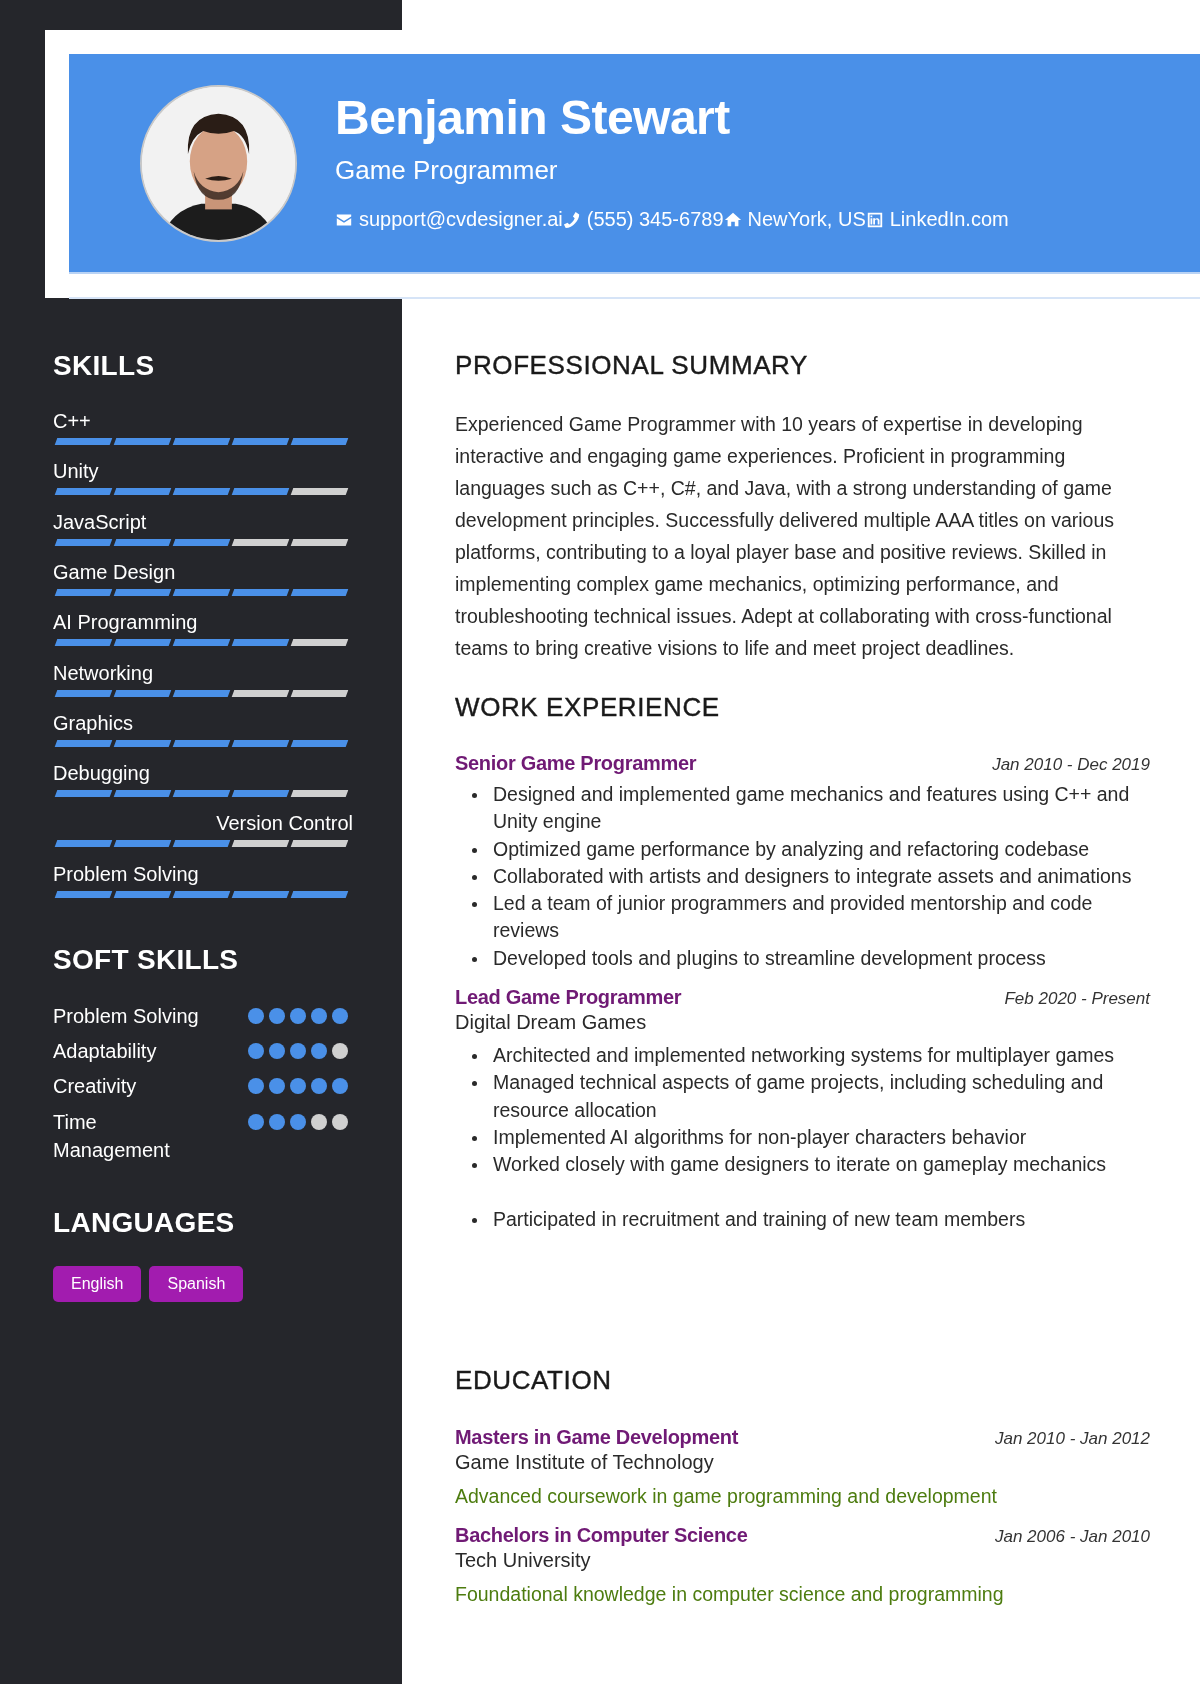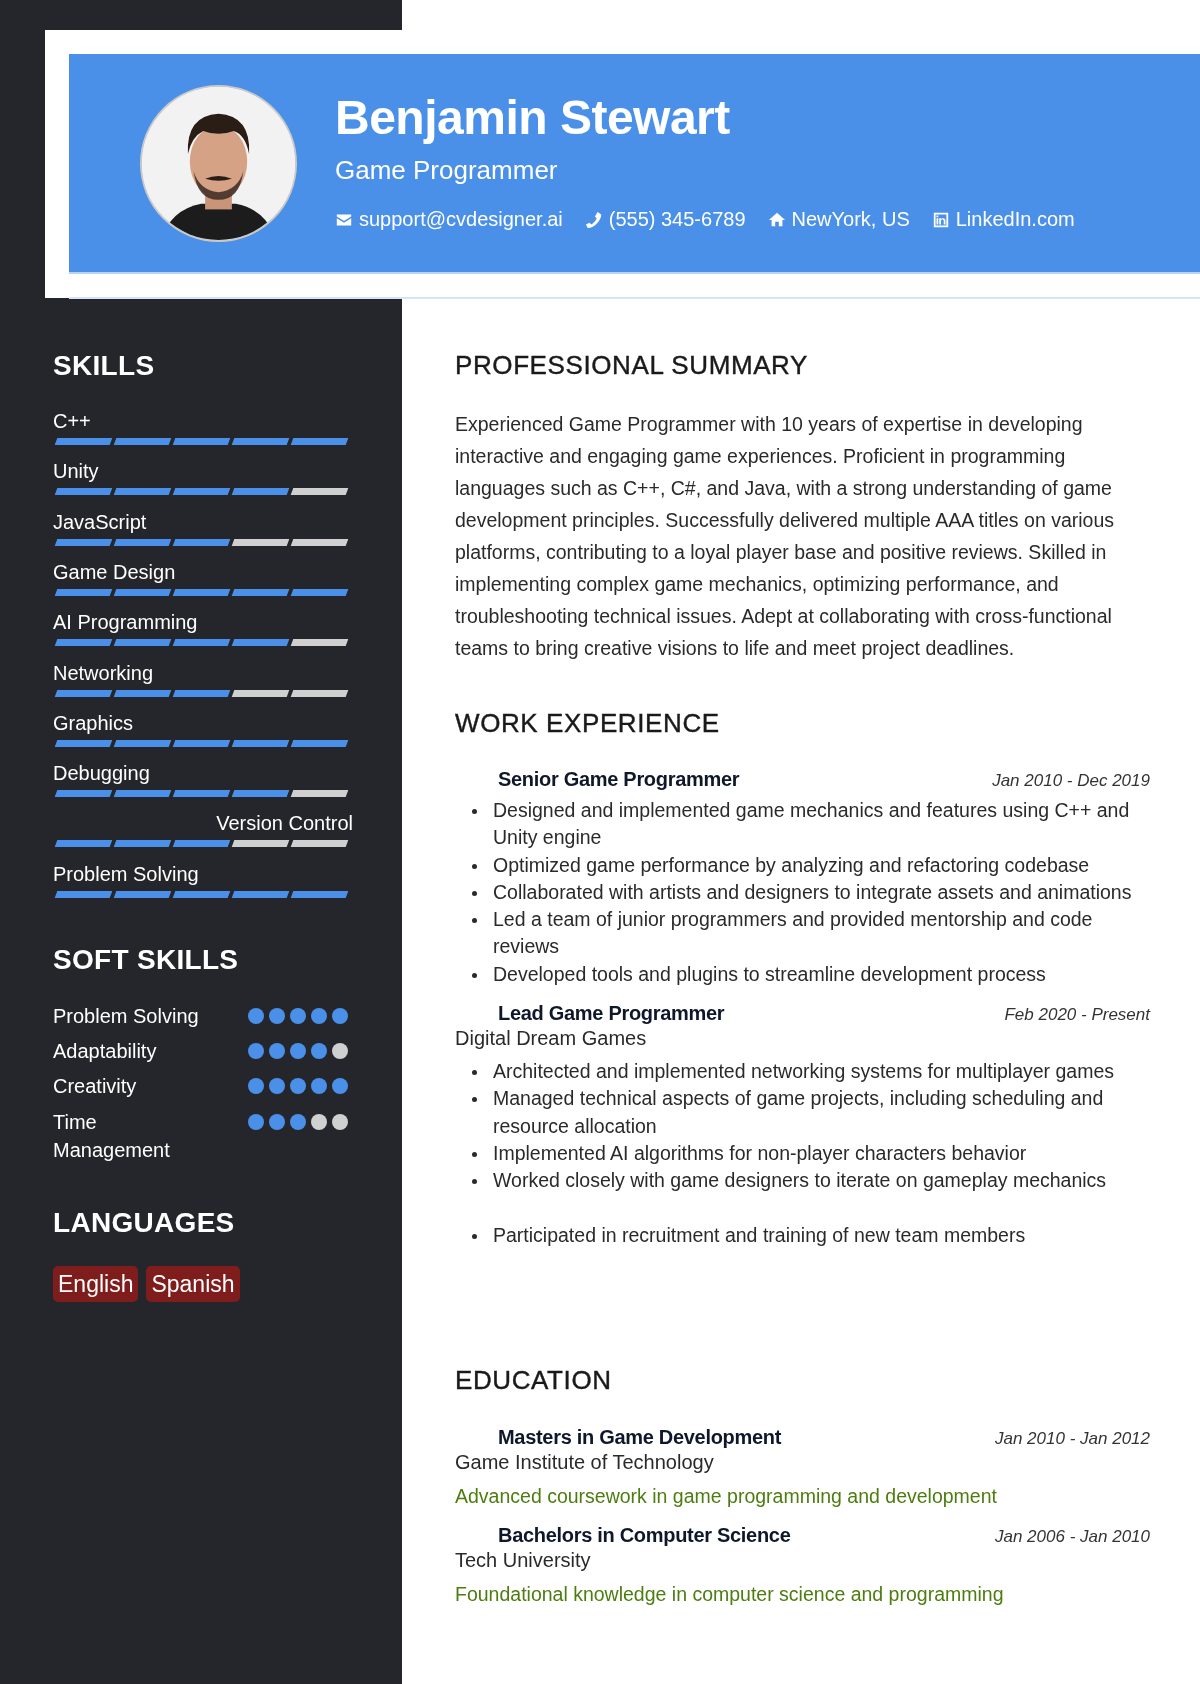--- a/index.html
+++ b/index.html
@@ -10,47 +10,47 @@
   .card { position: absolute; left: 45px; top: 30px; width: 1155px; height: 268px; background: #ffffff; }
   .card-line { position: absolute; left: 69px; top: 297px; width: 1131px; height: 2px; background: #d6e4f7; }
   .header { position: absolute; left: 69px; top: 54px; width: 1131px; height: 220px; background: #4a90e8; border-bottom: 2px solid #b9d3f5; }
 
   .avatar { position: absolute; left: 140px; top: 85px; width: 157px; height: 157px; border-radius: 50%;
             background: #f3f3f3; border: 2px solid #c9c9c9; overflow: hidden; }
   .avatar svg { width: 100%; height: 100%; display: block; }
 
   .name { position: absolute; left: 335px; top: 90px; font-size: 48px; font-weight: bold; color: #fff; letter-spacing: -0.5px; white-space: nowrap; }
   .jobtitle { position: absolute; left: 335px; top: 155px; font-size: 26px; color: #fff; white-space: nowrap; }
-  .contacts { position: absolute; left: 335px; top: 208px; display: flex; gap: 22px; color: #fff; font-size: 20px; white-space: nowrap; }
+  .contacts { position: absolute; left: 335px; top: 208px; display: flex; color: #fff; font-size: 20px; white-space: nowrap; }
   .contact { display: flex; align-items: center; gap: 6px; }
   .contact svg { width: 18px; height: 18px; fill: #fff; }
 
   
   .side-h { position: absolute; left: 53px; font-size: 28px; font-weight: bold; color: #fff; letter-spacing: 0.3px; }
   .skill { position: absolute; left: 53px; width: 300px; }
   .skill-name { font-size: 20px; color: #fff; height: 26px; line-height: 26px; }
   .bars { display: flex; gap: 4px; margin-top: 4px; padding-left: 3px; }
   .bar { width: 55px; height: 7px; transform: skewX(-20deg); background: #4a90e8; }
   .bar.off { background: #d0d0d0; }
 
   .soft { position: absolute; left: 53px; width: 300px; }
   .soft-name { font-size: 20px; color: #fff; line-height: 28px; width: 185px; }
   .dots { position: absolute; left: 195px; top: 6px; display: flex; gap: 5px; }
   .dot { width: 16px; height: 16px; border-radius: 50%; background: #4a90e8; }
   .dot.off { background: #d0d0d0; }
 
   .langs { position: absolute; left: 53px; top: 1266px; display: flex; gap: 8px; }
-  .pill { background: #7f1d1d; color: #fff; font-size: 23px; padding: 5px 5px; border-radius: 5px; line-height: 26px; }
+  .pill { background: #a21caf; color: #fff; font-size: 16px; padding: 5px 18px; border-radius: 5px; line-height: 26px; }
 
   
   .main { position: absolute; left: 455px; width: 695px; }
   .sec-h { font-size: 26px; color: #1a1a1a; letter-spacing: 0.6px; font-weight: normal; -webkit-text-stroke: 0.4px #1a1a1a; }
   .para { font-size: 19.5px; line-height: 32px; color: #2a2a2a; }
   .entry-head { display: flex; justify-content: space-between; align-items: baseline; }
-  .entry-title { font-size: 20px; font-weight: bold; color: #0f172a; letter-spacing: -0.3px; margin-left: 43px; }
+  .entry-title { font-size: 20px; font-weight: bold; color: #701a75; letter-spacing: -0.3px; }
   .entry-date { font-size: 17px; font-style: italic; color: #333; }
   .entry-sub { font-size: 20px; color: #2a2a2a; line-height: 27px; }
   ul.bul { list-style: none; margin-top: 6px; }
   ul.bul li { position: relative; padding-left: 38px; font-size: 19.5px; line-height: 27.3px; color: #2a2a2a; }
   ul.bul li::before { content: ""; position: absolute; left: 17px; top: 12px; width: 5px; height: 5px; border-radius: 50%; background: #2a2a2a; }
   ul.bul li.gap { margin-top: 27px; }
   .edu-desc { font-size: 19.5px; color: #4d7c0f; line-height: 27px; margin-top: 7px; }
 </style>
 </head>
 <body>
@@ -255,21 +255,21 @@
 <div class="langs">
   <span class="pill">English</span>
   <span class="pill">Spanish</span>
 </div>
 
 <div class="main" style="top:350px">
   <div class="sec-h">PROFESSIONAL SUMMARY</div>
   <div class="para" style="margin-top:27px">Experienced Game Programmer with 10 years of expertise in developing interactive and engaging game experiences. Proficient in programming languages such as C++, C#, and Java, with a strong understanding of game development principles. Successfully delivered multiple AAA titles on various platforms, contributing to a loyal player base and positive reviews. Skilled in implementing complex game mechanics, optimizing performance, and troubleshooting technical issues. Adept at collaborating with cross-functional teams to bring creative visions to life and meet project deadlines.</div>
 </div>
 
-<div class="main" style="top:708px">
+<div class="main" style="top:692px">
   <div class="sec-h">WORK EXPERIENCE</div>
 
   <div style="margin-top:29px">
     <div class="entry-head">
       <span class="entry-title">Senior Game Programmer</span>
       <span class="entry-date">Jan 2010 - Dec 2019</span>
     </div>
     <ul class="bul">
       <li>Designed and implemented game mechanics and features using C++ and Unity engine</li>
       <li>Optimized game performance by analyzing and refactoring codebase</li>

